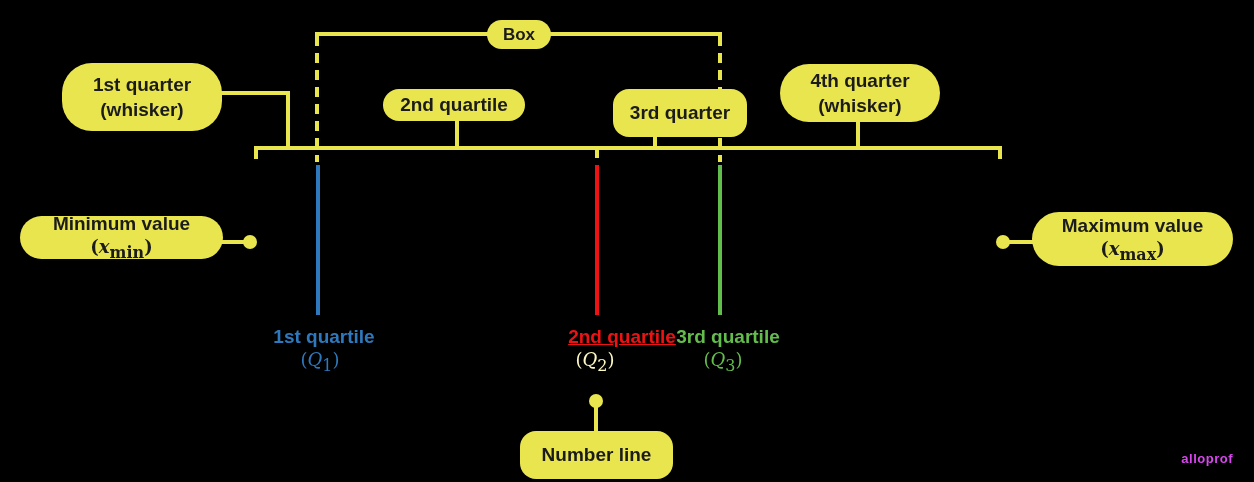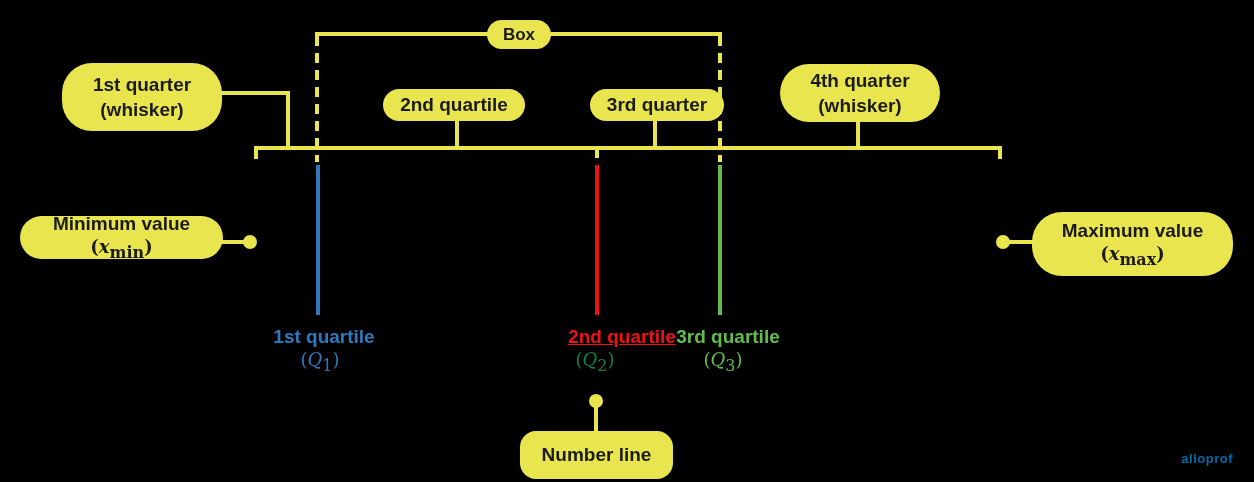--- a/index.html
+++ b/index.html
@@ -30,21 +30,21 @@
   .math sub{font-size:16px;font-style:normal;}
   .pill .math{color:#1b1b1b;}
   
   .qline{position:absolute;width:4px;top:165px;height:150px;}
   .qname{
     position:absolute;transform:translateX(-50%);font-weight:bold;font-size:19px;
     white-space:nowrap;top:326px;margin-left:7px;
   }
   .qmath{position:absolute;transform:translateX(-50%);top:349px;white-space:nowrap;}
   .watermark{
-    position:absolute;right:21px;bottom:16px;color:#0369a1;
+    position:absolute;right:21px;bottom:16px;color:#d946ef;
     font-size:13px;font-weight:bold;letter-spacing:.5px;
   }
 </style>
 </head>
 <body>
 
 <div class="stage">
 
   <div class="yline" style="left:315px;top:32px;width:407px;height:4px;"></div>
   <div class="dashv" style="left:315px;top:36px;height:126px;"></div>
@@ -64,53 +64,53 @@
     <span class="l1">1st quarter</span>
     <span class="l2">(whisker)</span>
   </div>
 
   <div class="yline" style="left:455px;top:118px;width:4px;height:30px;"></div>
   <div class="pill pill-sm" style="left:383px;top:89px;width:142px;height:32px;">
     <span>2nd quartile</span>
   </div>
 
   <div class="yline" style="left:653px;top:118px;width:4px;height:30px;"></div>
-  <div class="pill pill-sm" style="left:590px;top:89px;width:134px;height:32px;">
+  <div class="pill pill-sm" style="left:613px;top:89px;width:134px;height:48px;">
     <span>3rd quarter</span>
   </div>
 
   <div class="yline" style="left:856px;top:120px;width:4px;height:28px;"></div>
   <div class="pill" style="left:780px;top:64px;width:160px;height:58px;">
     <span class="l1">4th quarter</span>
     <span class="l2">(whisker)</span>
   </div>
 
   <div class="qline" style="left:316px;background:#2e79be;"></div>
   <div class="qline" style="left:595px;background:#ee1213;"></div>
   <div class="qline" style="left:718px;background:#63bd4c;"></div>
 
   <div class="qname" style="left:317px;color:#2e79be;">1st quartile</div>
   <div class="qmath math" style="left:320px;color:#2e79be;"><span>(</span><span class="var">Q</span><sub>1</sub><span>)</span></div>
 
   <div class="qname" style="left:615px;color:#ee1213;text-decoration:underline;">2nd quartile</div>
-  <div class="qmath math" style="left:595px;color:#15803d;"><span>(</span><span class="var">Q</span><sub>2</sub><span>)</span></div>
+  <div class="qmath math" style="left:595px;color:#fef9c3;"><span>(</span><span class="var">Q</span><sub>2</sub><span>)</span></div>
 
   <div class="qname" style="left:721px;color:#63bd4c;">3rd quartile</div>
   <div class="qmath math" style="left:723px;color:#63bd4c;"><span>(</span><span class="var">Q</span><sub>3</sub><span>)</span></div>
 
   <div class="yline" style="left:221px;top:240px;width:26px;height:4px;"></div>
   <div class="dot" style="left:243px;top:235px;"></div>
   <div class="pill" style="left:20px;top:216px;width:203px;height:43px;">
     <span class="l1">Minimum value</span>
     <span class="math"><span>(</span><span class="var">x</span><sub>min</sub><span>)</span></span>
   </div>
 
   <div class="yline" style="left:1008px;top:240px;width:26px;height:4px;"></div>
   <div class="dot" style="left:996px;top:235px;"></div>
-  <div class="pill" style="left:1032px;top:212px;width:201px;height:64px;">
+  <div class="pill" style="left:1032px;top:212px;width:201px;height:54px;">
     <span class="l1">Maximum value</span>
     <span class="math"><span>(</span><span class="var">x</span><sub>max</sub><span>)</span></span>
   </div>
 
   <div class="dot" style="left:589px;top:394px;"></div>
   <div class="yline" style="left:594px;top:401px;width:4px;height:31px;"></div>
   <div class="pill pill-sm" style="left:520px;top:431px;width:153px;height:48px;">
     <span>Number line</span>
   </div>
 

